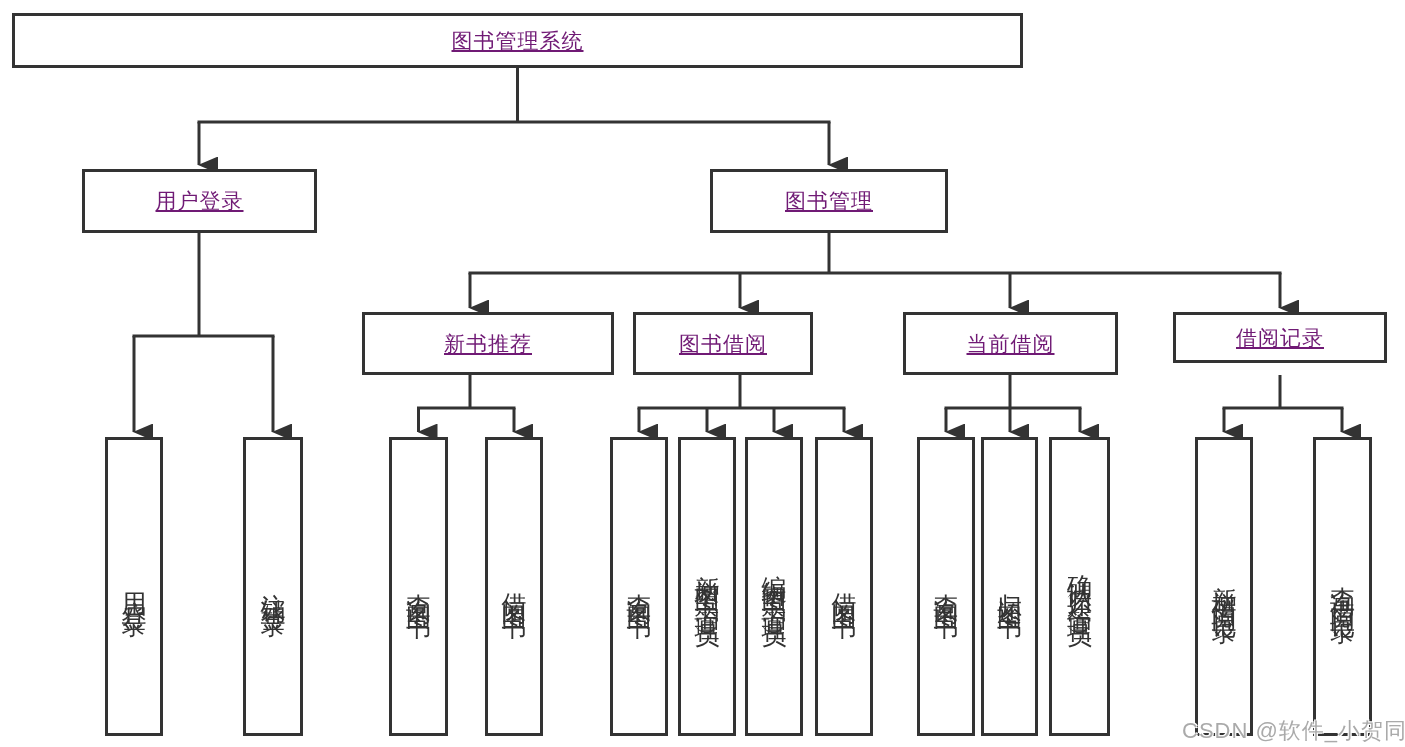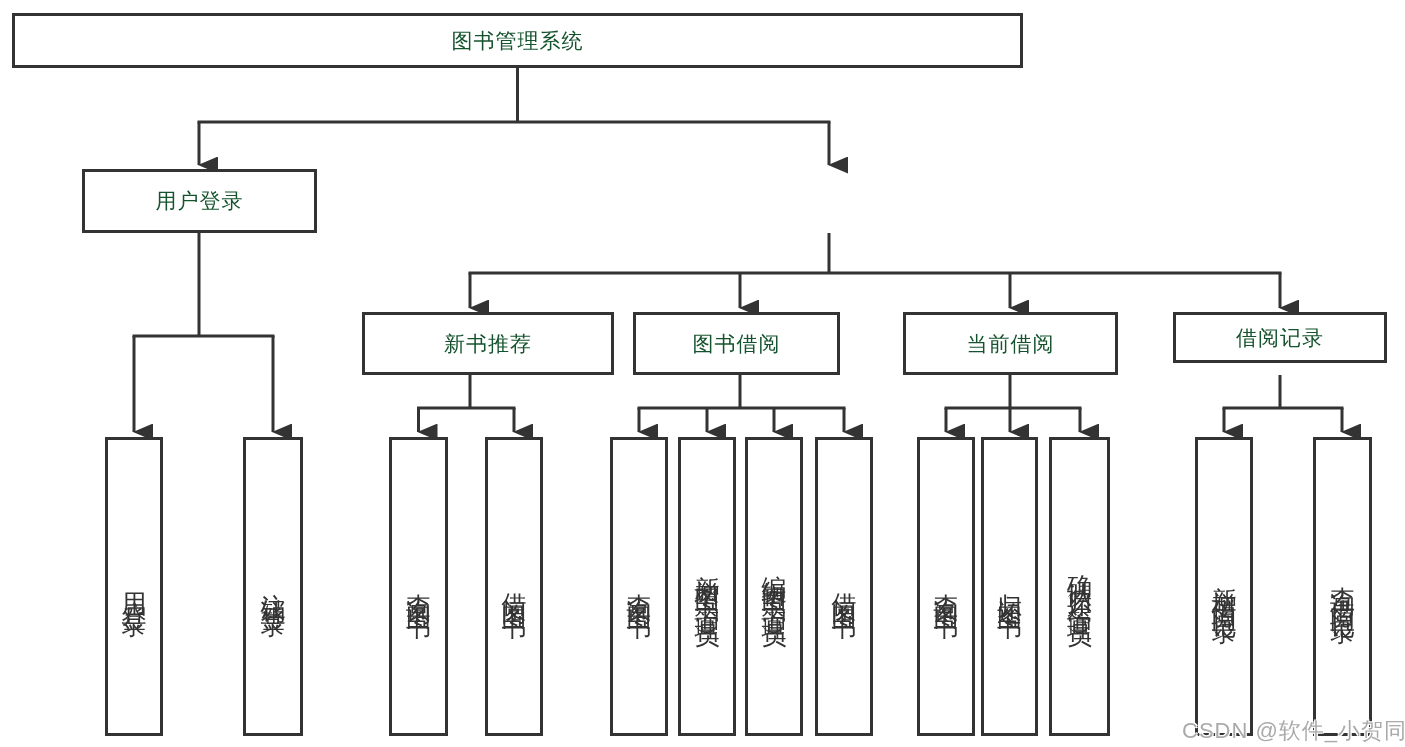--- a/index.html
+++ b/index.html
@@ -17,25 +17,26 @@
     width: 1405px; height: 747px;
   }
   .node {
     position: absolute;
     box-sizing: border-box;
     border: 3px solid #333333;
     background: #ffffff;
     display: flex;
     align-items: center;
     justify-content: center;
-    color: #14532d;
+    color: #701a75;
     font-size: 21px;
     letter-spacing: 1px;
     white-space: nowrap;
     z-index: 2;
+    text-decoration: underline;
   }
   .leaf {
     position: absolute;
     box-sizing: border-box;
     border: 3px solid #333333;
     background: #ffffff;
     display: flex;
     align-items: center;
     justify-content: center;
     color: #333333;
@@ -107,23 +108,24 @@
       <line x1="1010" y1="408" x2="1010" y2="432" marker-end="url(#arrow)"></line>
       <line x1="1080" y1="408" x2="1080" y2="432" marker-end="url(#arrow)"></line>
       <line x1="1224" y1="408" x2="1224" y2="432" marker-end="url(#arrow)"></line>
       <line x1="1342" y1="408" x2="1342" y2="432" marker-end="url(#arrow)"></line>
     </g>
   </svg>
 
   <div class="node" style="left:12px; top:13px; width:1011px; height:55px;">图书管理系统</div>
 
   <div class="node" style="left:82px; top:169px; width:235px; height:64px;">用户登录</div>
+  <div class="node" style="left:710px; top:169px; width:238px; height:64px;">图书管理</div>
 
   <div class="node" style="left:362px; top:312px; width:252px; height:63px;">新书推荐</div>
-  <div class="node" style="left:633px; top:312px; width:207px; height:63px;">图书借阅</div>
+  <div class="node" style="left:633px; top:312px; width:180px; height:63px;">图书借阅</div>
   <div class="node" style="left:903px; top:312px; width:215px; height:63px;">当前借阅</div>
   <div class="node" style="left:1173px; top:312px; width:214px; height:51px;">借阅记录</div>
 
   <div class="leaf" style="left:105px; top:437px; width:58px; height:299px;">
     <span>用户登录</span>
   </div>
   <div class="leaf" style="left:243px; top:437px; width:60px; height:299px;">
     <span>注销登录</span>
   </div>
 

